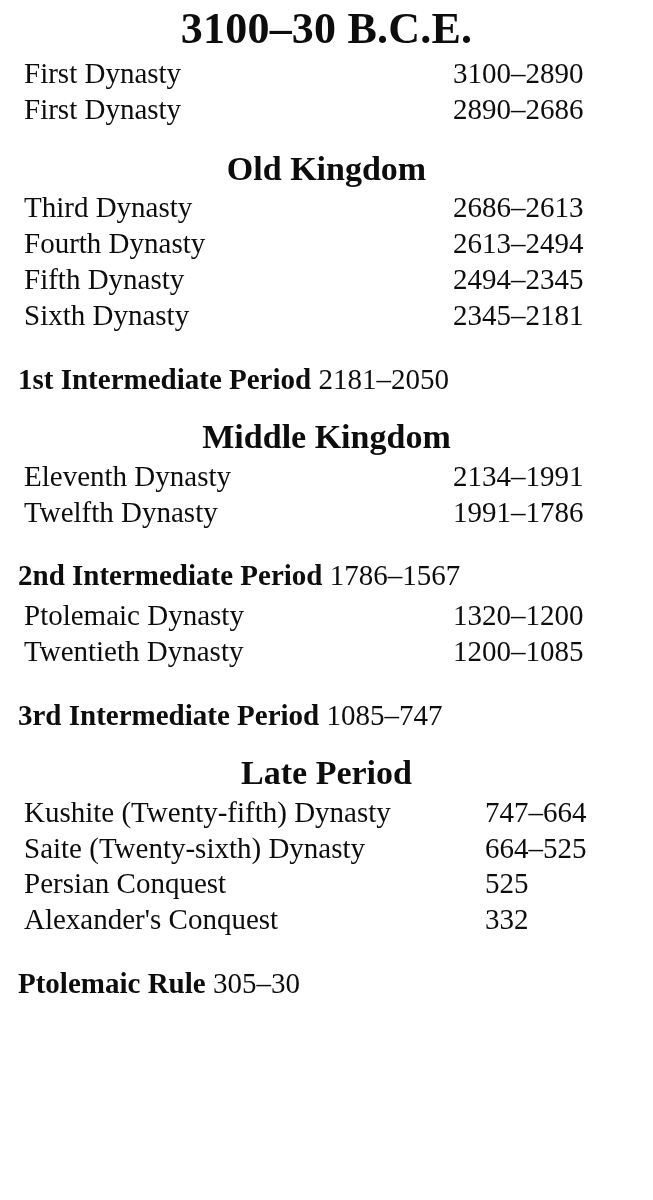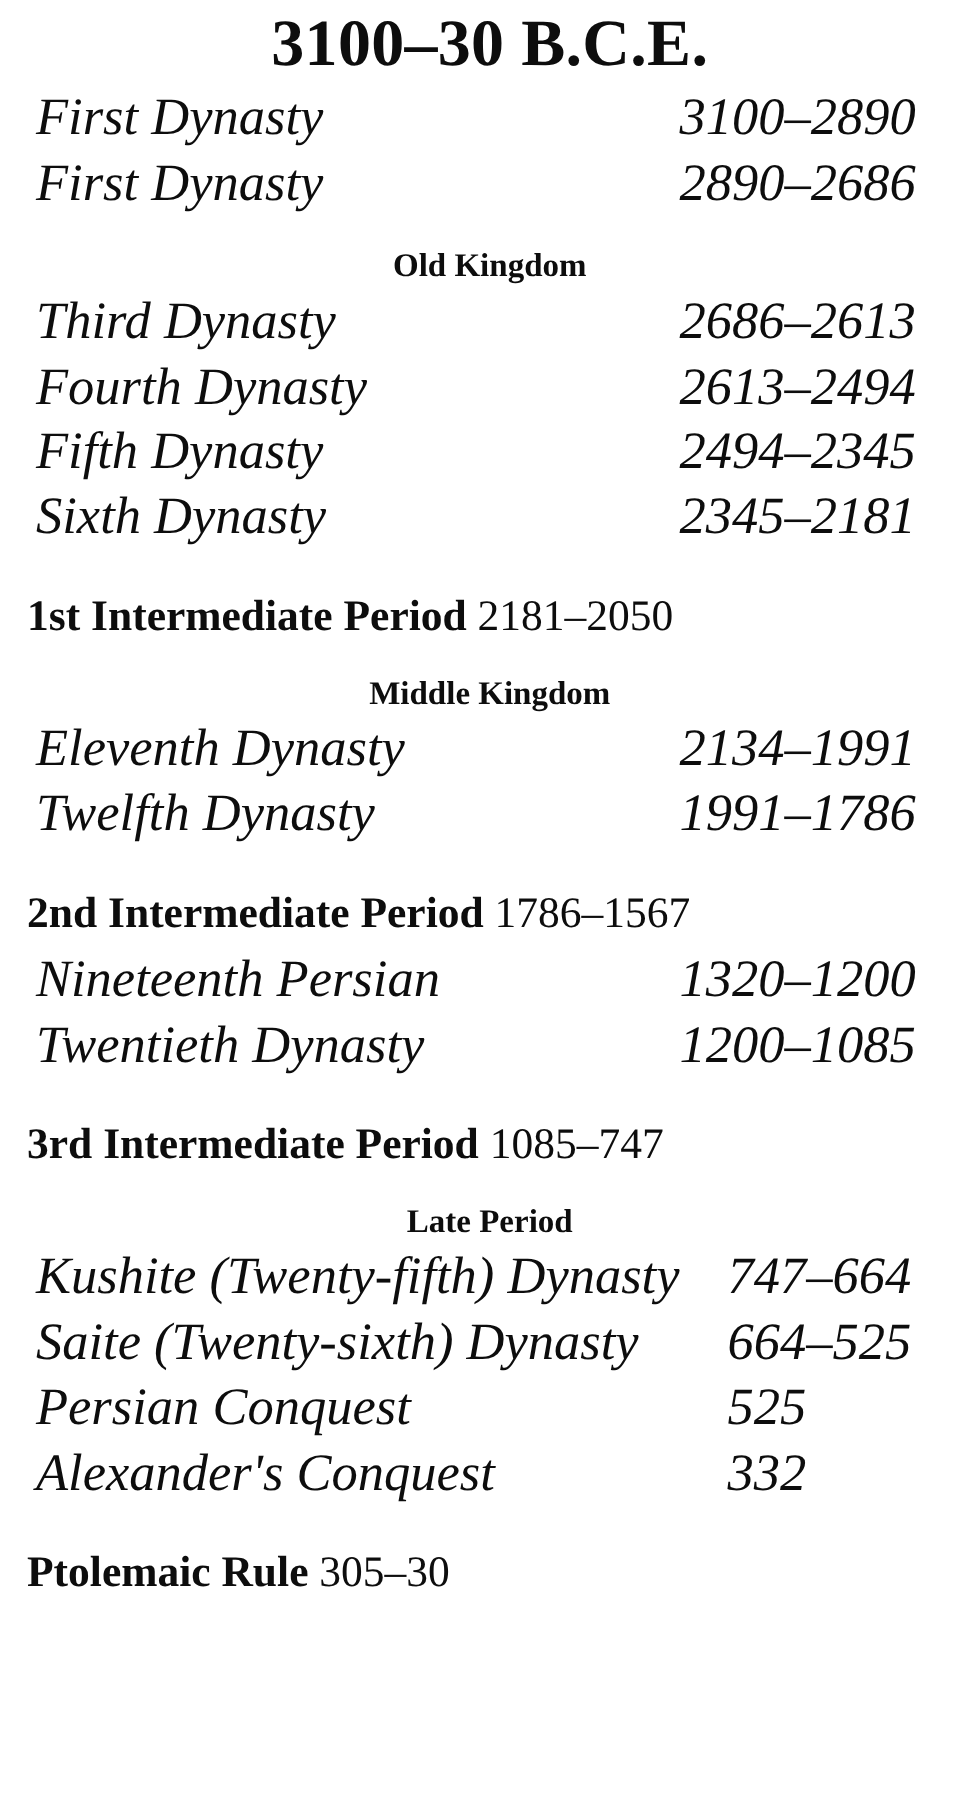--- a/index.html
+++ b/index.html
@@ -25,21 +25,21 @@
     text-align: center;
     font-weight: bold;
     font-size: 44px;
     letter-spacing: 0.2px;
     margin: 6px 0 4px 0;
     line-height: 1.05;
   }
   .section-heading {
     text-align: center;
     font-weight: bold;
-    font-size: 22px;
+    font-size: 34px;
     line-height: 1.1;
     margin: 22px 0 3px 0;
   }
   .interlude {
     text-align: left;
     font-size: 29px;
     line-height: 1.1;
     margin: 30px 0 6px 0;
     white-space: nowrap;
   }
@@ -49,24 +49,23 @@
   .interlude .ip-dates {
     font-weight: normal;
   }
   .rows {
     margin: 0;
     padding: 0;
   }
   .row {
     display: flex;
     align-items: flex-end;
-    font-size: 35px;
+    font-size: 29px;
     line-height: 1.24;
     white-space: nowrap;
-    font-style: italic;
   }
   .row .name {
     flex: 0 0 auto;
     padding-left: 6px;
   }
   .row .spacer {
     flex: 1 1 auto;
   }
   .row .dates {
     flex: 0 0 auto;
@@ -142,21 +141,21 @@
     </div>
   </div>
 
   <div class="interlude">
     <span class="ip-label">2nd Intermediate Period</span>
     <span class="ip-dates">1786–1567</span>
   </div>
 
   <div class="rows group-a">
     <div class="row">
-      <span class="name">Nineteenth Persian</span>
+      <span class="name">Ptolemaic Dynasty</span>
       <span class="spacer"></span>
       <span class="dates">1320–1200</span>
     </div>
     <div class="row">
       <span class="name">Twentieth Dynasty</span>
       <span class="spacer"></span>
       <span class="dates">1200–1085</span>
     </div>
   </div>
 

